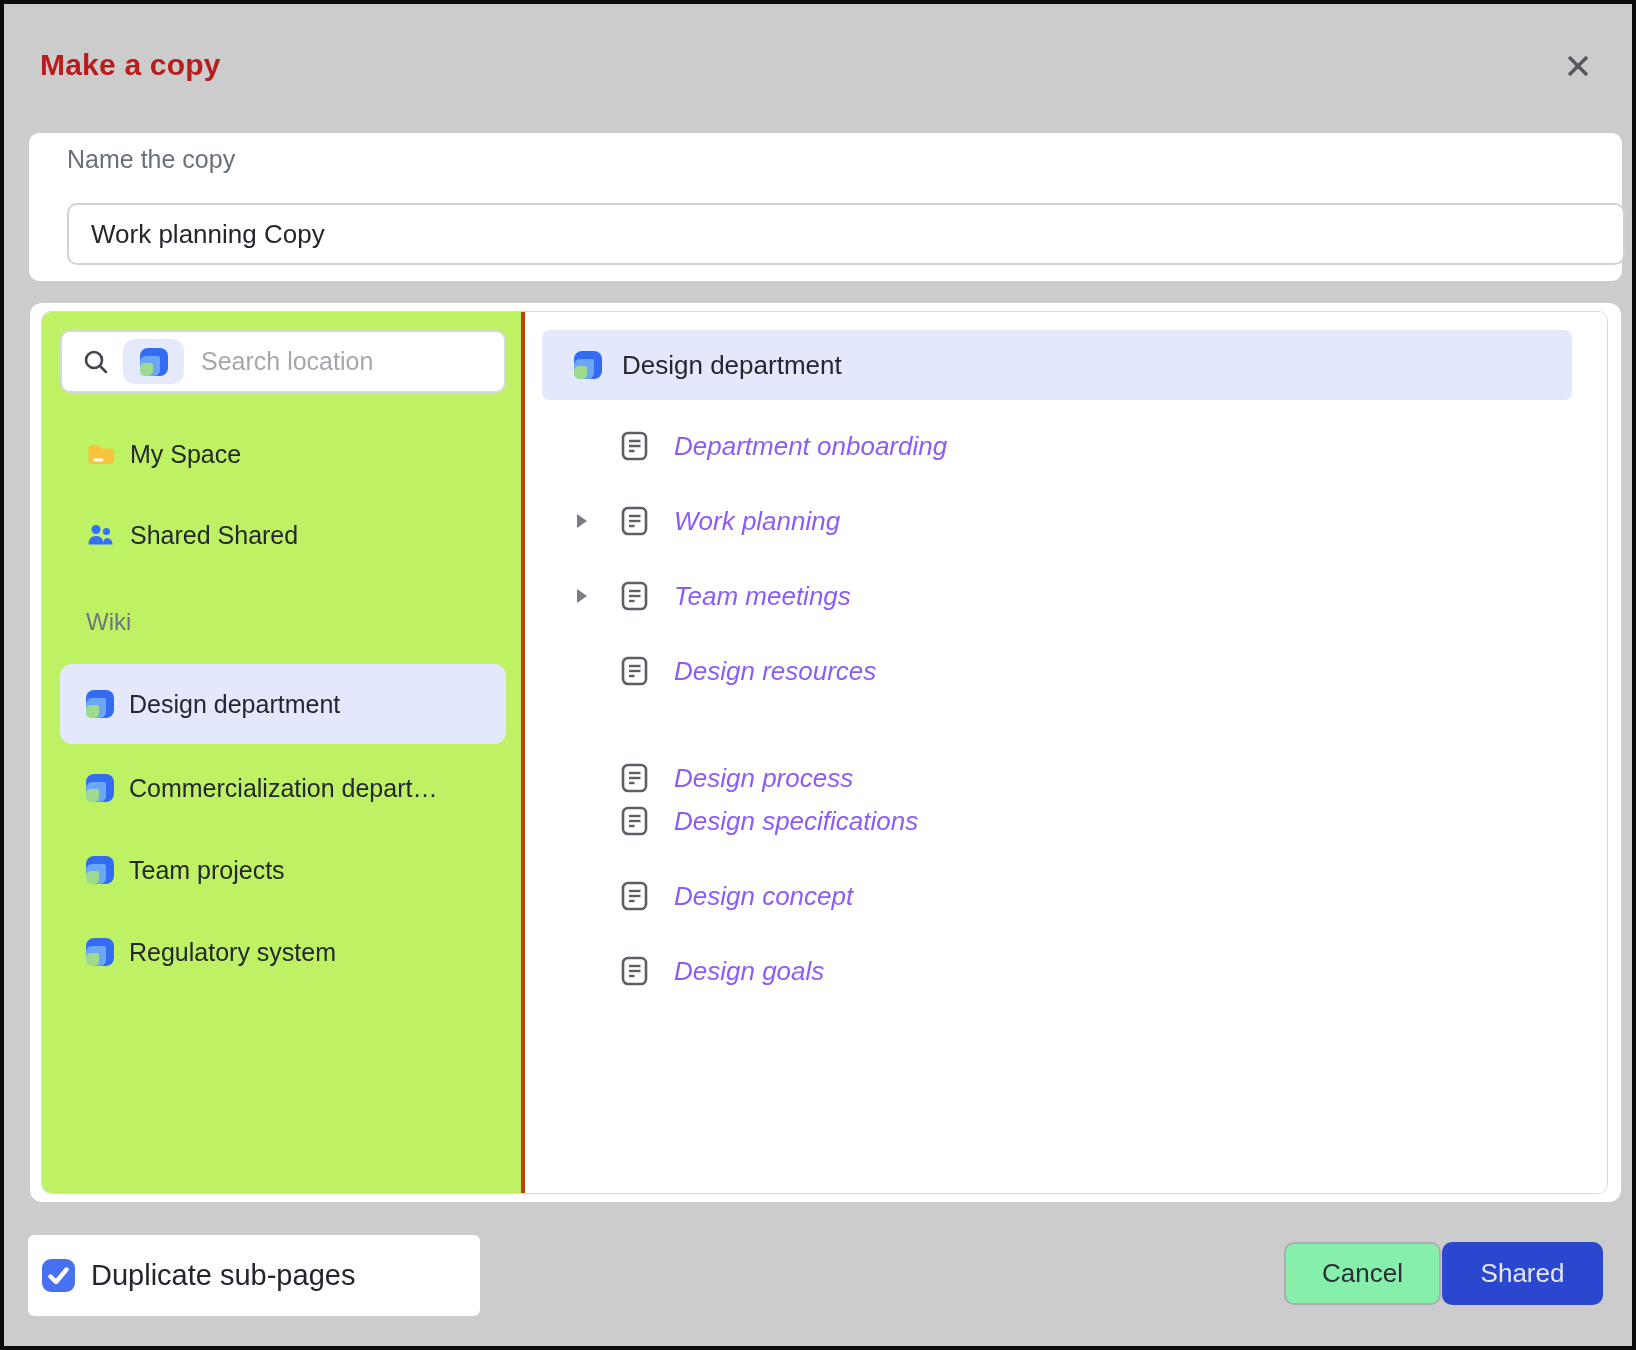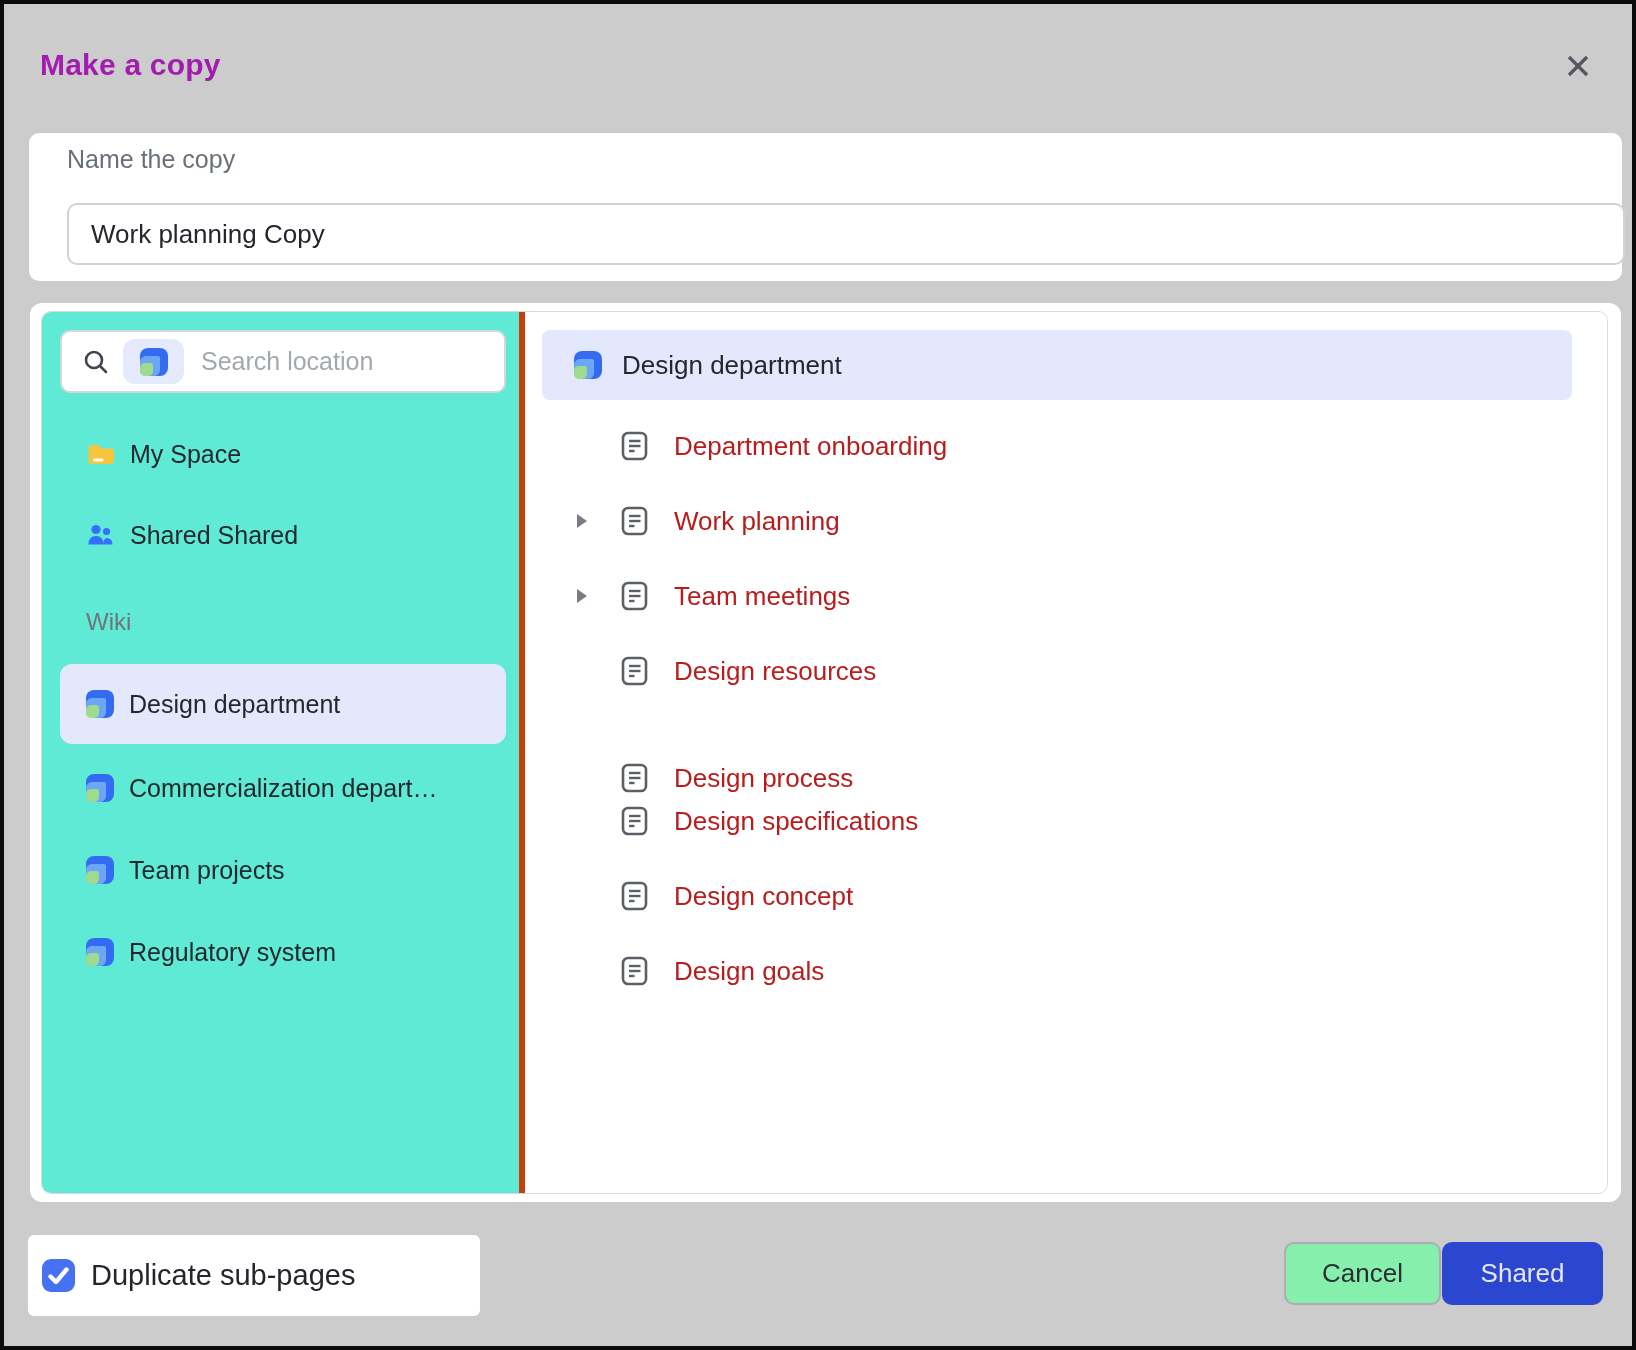--- a/index.html
+++ b/index.html
@@ -4,50 +4,50 @@
 <style>
   html,body{margin:0;padding:0;background:#9b9b9b;}
   *{box-sizing:border-box;}
   .screen{
     position:relative;width:1636px;height:1350px;
     background:#cccccd;border:4px solid #0b0b0b;overflow:hidden;
     font-family:"Liberation Sans","DejaVu Sans",sans-serif;
     color:#23262d;
   }
   
-  .dlg-title{position:absolute;left:36px;top:44px;font-size:30px;font-weight:700;letter-spacing:.2px;color:#a21caf;}
+  .dlg-title{position:absolute;left:36px;top:44px;font-size:30px;font-weight:700;letter-spacing:.2px;color:#b91c1c;}
   .close-btn{position:absolute;left:1552px;top:40px;width:44px;height:44px;display:flex;align-items:center;justify-content:center;cursor:pointer;background:none;border:none;padding:0;}
   
   .name-card{position:absolute;left:25px;top:129px;width:1593px;height:148px;background:#ffffff;border-radius:10px;}
   .name-label{position:absolute;left:38px;top:12px;font-size:25px;color:#697078;}
   .name-input{position:absolute;left:38px;top:70px;width:1558px;height:62px;border:2px solid #cfd3d8;border-radius:10px;background:#fff;font-size:26px;color:#23262d;padding:0 22px;outline:none;font-family:inherit;}
   
   .picker-backdrop{position:absolute;left:26px;top:299px;width:1591px;height:899px;background:#ffffff;border-radius:12px;}
   .picker-panel{position:absolute;left:11px;top:8px;width:1567px;height:883px;border:1px solid #d8dbde;border-radius:10px;overflow:hidden;display:flex;background:#fff;}
-  .sidebar{position:relative;width:483px;flex:none;background:#5eead4;border-right:6px solid #c2410c;}
+  .sidebar{position:relative;width:483px;flex:none;background:#bef264;border-right:4px solid #c2410c;}
   .tree-pane{position:relative;flex:1;background:#ffffff;}
   
   .search-box{position:absolute;left:18px;top:18px;width:446px;height:63px;background:#fff;border:2px solid #d4d7db;border-radius:10px;display:flex;align-items:center;padding-left:20px;cursor:text;}
   .search-chip{width:61px;height:45px;background:#e4eafc;border-radius:12px;display:flex;align-items:center;justify-content:center;margin-left:13px;flex:none;}
   .search-ph{margin-left:17px;font-size:25px;color:#a3a8af;white-space:nowrap;}
   
   .side-row{position:absolute;left:0;right:0;height:44px;display:flex;align-items:center;padding-left:44px;gap:15px;cursor:pointer;}
   .side-row .lbl{font-size:25px;color:#24272d;white-space:nowrap;}
   .side-section{position:absolute;left:44px;top:296px;font-size:24px;color:#70757d;}
   .wiki-row{position:absolute;left:18px;width:446px;height:80px;border-radius:12px;display:flex;align-items:center;padding-left:26px;gap:15px;cursor:pointer;}
   .wiki-row .lbl{font-size:25px;color:#24272d;white-space:nowrap;overflow:hidden;text-overflow:ellipsis;max-width:360px;}
   .wiki-row.selected{background:#e3e8fc;}
   
   .root-row{position:absolute;left:17px;top:18px;width:1030px;height:70px;background:#e3e8fc;border-radius:8px;display:flex;align-items:center;padding-left:32px;gap:20px;cursor:pointer;}
   .root-row .lbl{font-size:26px;color:#24272d;}
   .tree-row{position:absolute;left:0;height:46px;display:flex;align-items:center;cursor:pointer;}
   .tree-row .caret-cell{width:20px;margin-left:52px;display:flex;align-items:center;justify-content:flex-start;flex:none;}
   .caret{width:0;height:0;border-top:7px solid transparent;border-bottom:7px solid transparent;border-left:10px solid #797d83;}
   .tree-row .doc-cell{margin-left:24px;flex:none;display:flex;align-items:center;}
-  .tree-row .lbl{margin-left:26px;font-size:26px;color:#b91c1c;white-space:nowrap;}
+  .tree-row .lbl{margin-left:26px;font-size:26px;color:#8b5cf6;white-space:nowrap;font-style:italic;}
   
   .wiki-icon{position:relative;width:28px;height:28px;flex:none;}
   .wiki-icon .wb{position:absolute;inset:0;background:#346cf1;border-radius:8px;}
   .wiki-icon .wlb{position:absolute;left:0;bottom:0;width:20px;height:20px;background:#6ca7f6;border-radius:6px 2px 6px 6px;}
   .wiki-icon .wg{position:absolute;left:0;bottom:0;width:13px;height:13px;background:#9fdb8e;border-radius:5px 2px 5px 5px;}
   
   .footer-highlight{position:absolute;left:24px;top:1231px;width:452px;height:81px;background:#ffffff;border-radius:6px;}
   .checkbox{position:absolute;left:14px;top:24px;width:33px;height:33px;background:#4571f2;border-radius:9px;display:flex;align-items:center;justify-content:center;cursor:pointer;}
   .checkbox-label{position:absolute;left:63px;top:0;height:81px;display:flex;align-items:center;font-size:29px;color:#23262d;}
   .btn{position:absolute;top:1238px;height:63px;border-radius:10px;font-size:26px;display:flex;align-items:center;justify-content:center;cursor:pointer;font-family:inherit;}

